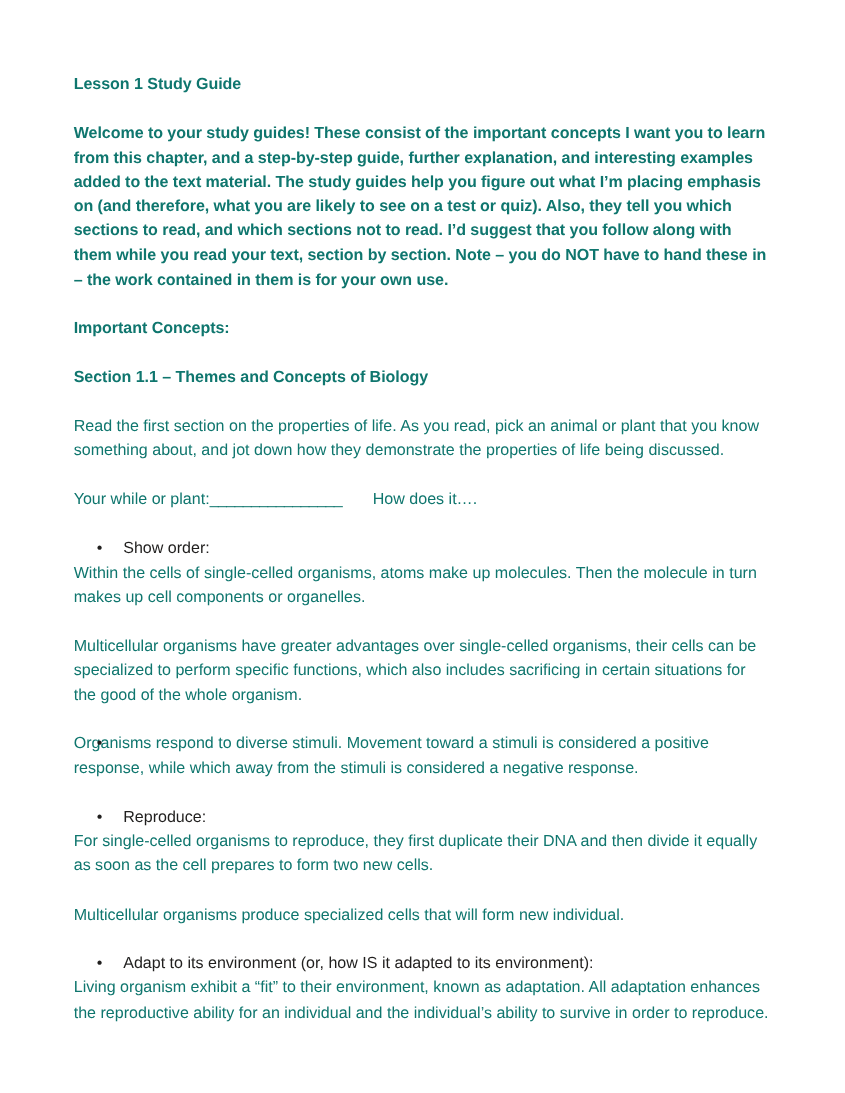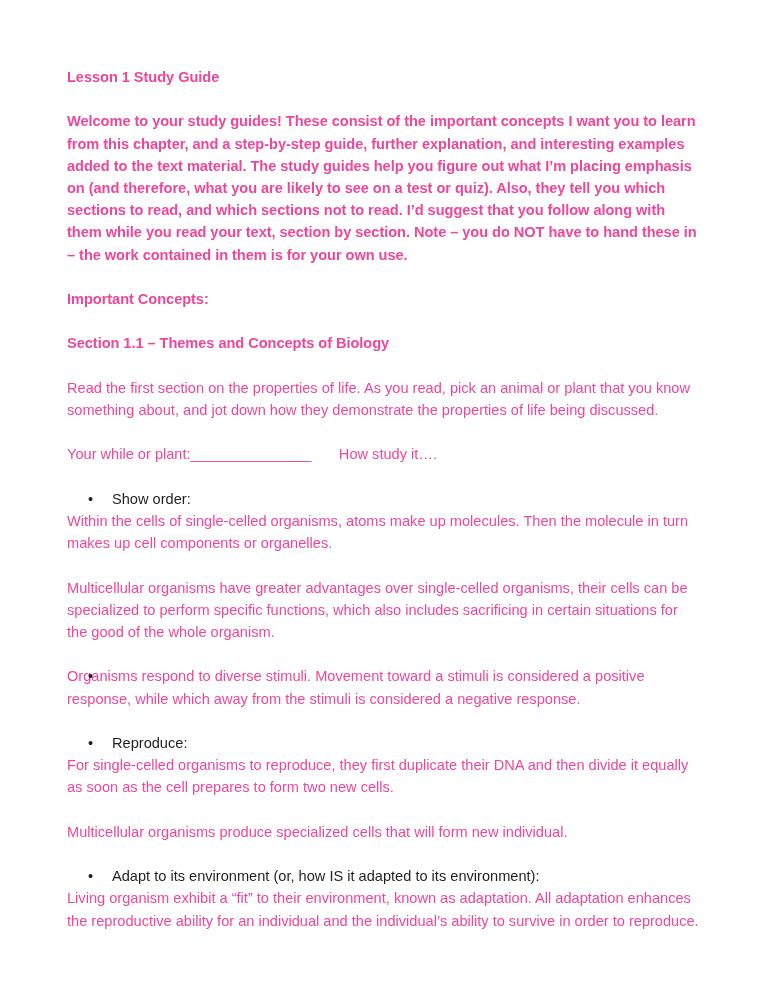--- a/index.html
+++ b/index.html
@@ -25,21 +25,21 @@
     position: absolute;
     left: 67px;
     top: 66px;
     width: 634px;
   }
   .blk {
     font-size: 14.6px;
     line-height: 22.2px;
     text-align: left;
     margin: 0;
-    color: #ec4899;
+    color: #0f766e;
   }
   .bold {
     font-weight: bold;
     letter-spacing: -0.05px;
   }
   .regular {
     font-weight: normal;
   }
   
   .gap-line { height: 22.2px; }
@@ -88,21 +88,21 @@
     <div class="gap-line"></div>
 
     <div class="blk bold">Section 1.1 – Themes and Concepts of Biology</div>
 
     <div class="gap-line"></div>
 
     <div class="blk regular">Read the first section on the properties of life. As you read, pick an animal or plant that you know something about, and jot down how they demonstrate the properties of life being discussed.</div>
 
     <div class="gap-line"></div>
 
-    <div class="blk regular"><span>Your while or plant:</span><span class="blank-line">________________</span><span class="spacer-inline"></span><span>How study it….</span></div>
+    <div class="blk regular"><span>Your while or plant:</span><span class="blank-line">________________</span><span class="spacer-inline"></span><span>How does it….</span></div>
 
     <div class="gap-line"></div>
 
     <div class="bullet-row"><span class="dot">•</span><span>Show order:</span></div>
     <div class="blk regular">Within the cells of single-celled organisms, atoms make up molecules. Then the molecule in turn makes up cell components or organelles.</div>
     <div class="gap-line"></div>
     <div class="blk regular">Multicellular organisms have greater advantages over single-celled organisms, their cells can be specialized to perform specific functions, which also includes sacrificing in certain situations for the good of the whole organism.</div>
 
     <div class="gap-line"></div>
 

